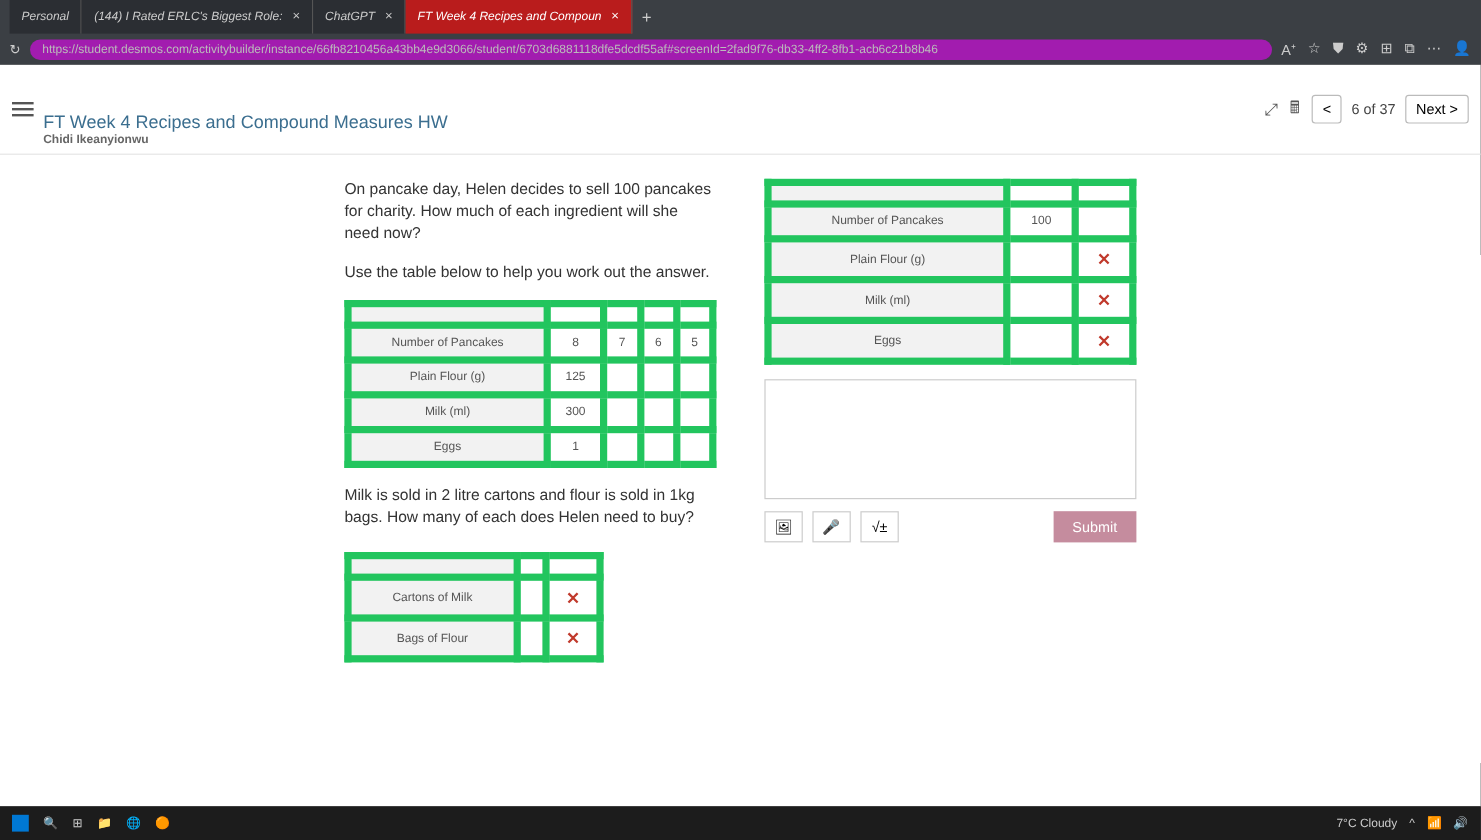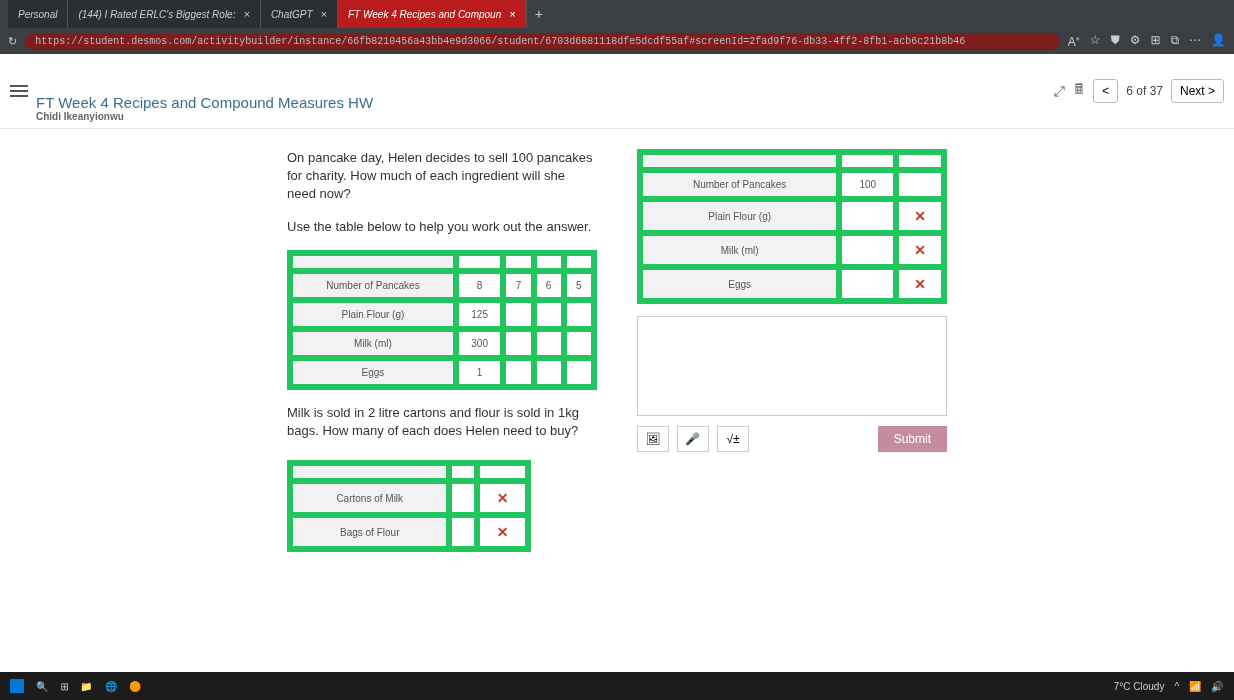--- a/index.html
+++ b/index.html
@@ -4,21 +4,21 @@
 <style>
 * { margin:0; padding:0; box-sizing:border-box; font-family:Arial,Helvetica,sans-serif; }
 body { background:#1a1a1a; width:1234px; height:700px; overflow:hidden; position:relative; }
 .browser-chrome { background:#3b3f44; height:54px; width:100%; }
 .tab-bar { display:flex; align-items:center; height:28px; padding-left:8px; gap:0; font-size:10px; color:#ccc; }
 .tab { display:flex; align-items:center; height:28px; padding:0 10px; background:#2b2e33; border-right:1px solid #555; max-width:200px; white-space:nowrap; overflow:hidden;font-style:italic; }
 .tab.active { background:#b91c1c; color:#fff; }
 .tab .close { margin-left:8px; font-size:11px; }
 .addtab { padding:0 8px; color:#ccc; font-size:14px; }
 .url-bar { display:flex; align-items:center; height:26px; padding:0 8px; gap:8px; font-size:11px; color:#ccc; }
-.url-input { flex:1; background:#7f1d1d; border-radius:12px; padding:3px 10px; font-size:10px; color:#bbb; white-space:nowrap; overflow:hidden;font-family:Liberation Mono, monospace; }
+.url-input { flex:1; background:#a21caf; border-radius:12px; padding:3px 10px; font-size:10px; color:#bbb; white-space:nowrap; overflow:hidden; }
 .browser-actions { display:flex; gap:10px; font-size:12px; }
 .page { background:#fff; height:calc(700px - 54px - 28px); position:relative; }
 .page-header { display:flex; align-items:center; padding:6px 10px; border-bottom:1px solid #e5e5e5; }
 .hamburger { width:18px; margin-right:8px; display:flex; flex-direction:column; gap:3px; }
 .hamburger span { height:2px; background:#555; }
 .title-block { flex:1; }
 .page-title { font-size:15px; color:#3b6e8f; font-weight:400;margin-top:34px; }
 .page-sub { font-size:10px; color:#666;font-weight:bold; }
 .header-right { display:flex; gap:10px; align-items:center; }
 .nav-counter { display:flex; align-items:center; gap:8px; font-size:12px; color:#444; }
@@ -35,21 +35,21 @@
 .subq { font-size:13px; color:#333; line-height:1.4; margin:14px 0 20px; }
 .answer-box { border:1px solid #ccc; height:100px; margin-top:12px; }
 .answer-tools { display:flex; justify-content:space-between; align-items:center; margin-top:10px; }
 .tools-left { display:flex; gap:8px; }
 .tool-btn { border:1px solid #ccc; background:#fff; width:32px; height:26px; display:flex; align-items:center; justify-content:center; font-size:12px; cursor:pointer; }
 .submit { background:#c58c9e; color:#fff; border:none; padding:6px 16px; font-size:12px; cursor:pointer; }
 .taskbar { position:absolute; bottom:0; left:0; width:100%; height:28px; background:#1c1c1c; display:flex; justify-content:space-between; align-items:center; padding:0 10px; color:#ccc; font-size:10px; }
 .taskbar-left { display:flex; gap:12px; align-items:center; }
 .win-icon { width:14px; height:14px; background:#0078d4; }
 .taskbar-right { display:flex; gap:10px; align-items:center; }
-table.small { width:244px; }
+table.small { width:216px; }
 </style>
 </head>
 <body>
 
 <div class="browser-chrome">
   <div class="tab-bar">
     <div class="tab">
         <span>Personal</span>
       </div>
     <div class="tab">

